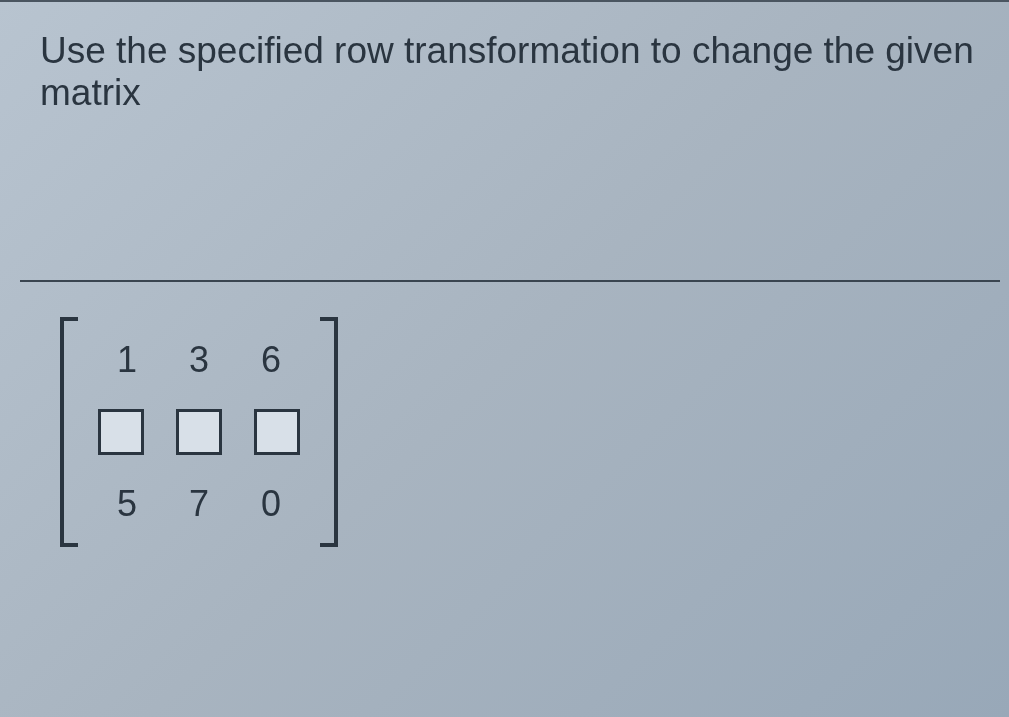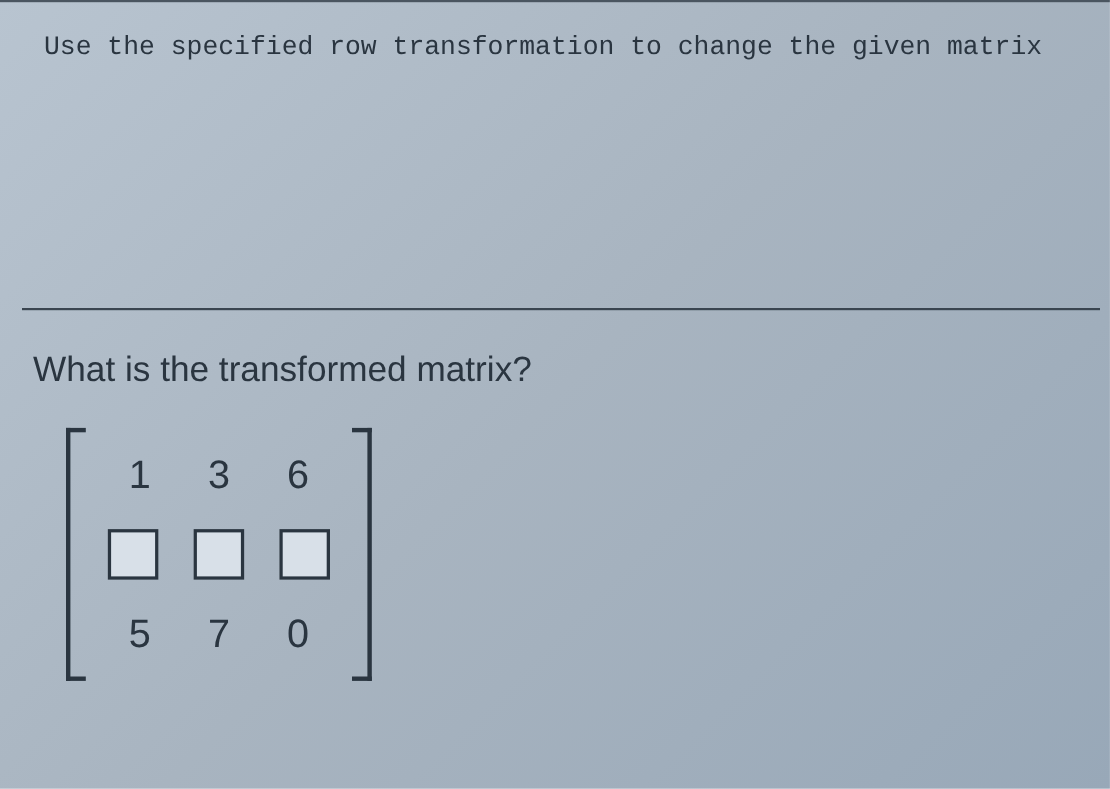--- a/index.html
+++ b/index.html
@@ -14,25 +14,24 @@
       height: 717px;
       overflow: hidden;
       position: relative;
     }
     .question-top {
       border-top: 2px solid #4a5560;
       padding: 28px 0 0 40px;
       height: 280px;
     }
     .instruction {
-      font-size: 24px;
+      font-size: 37px;
       color: #2a3540;
       font-weight: normal;
       margin-bottom: 30px;
-      font-family: Liberation Mono, monospace;
     }
     .transformation {
       font-size: 36px;
       color: #2a3540;
       font-family: 'Times New Roman', serif;
     }
     .transformation sub {
       font-size: 24px;
       vertical-align: sub;
     }
@@ -100,21 +99,20 @@
 </head>
 <body>
 
 <div class="question-top">
   <div class="instruction">Use the specified row transformation to change the given matrix</div>
 </div>
 
 <hr class="divider">
 
 <div class="question-bottom">
-  <div class="prompt">What is the transformed matrix?</div>
   
   <div class="matrix-wrapper">
     <div class="bracket-left"></div>
     <div class="matrix-body">
       <div class="matrix-row">
         <span class="matrix-cell">1</span>
         <span class="matrix-cell">3</span>
         <span class="matrix-cell">6</span>
       </div>
       <div class="matrix-row">

